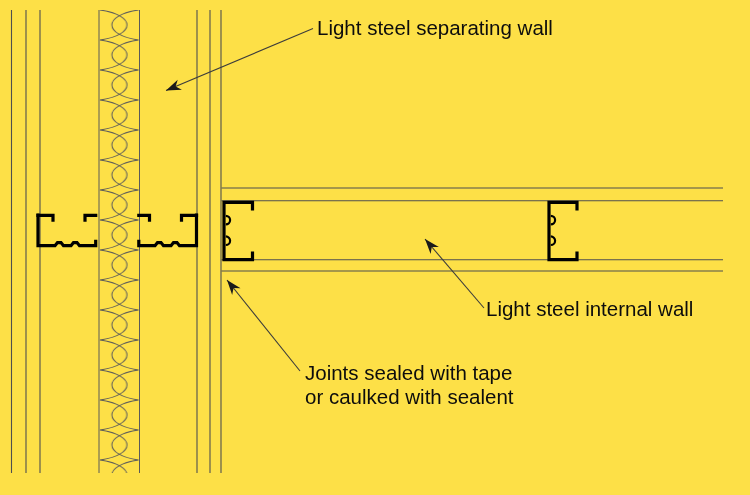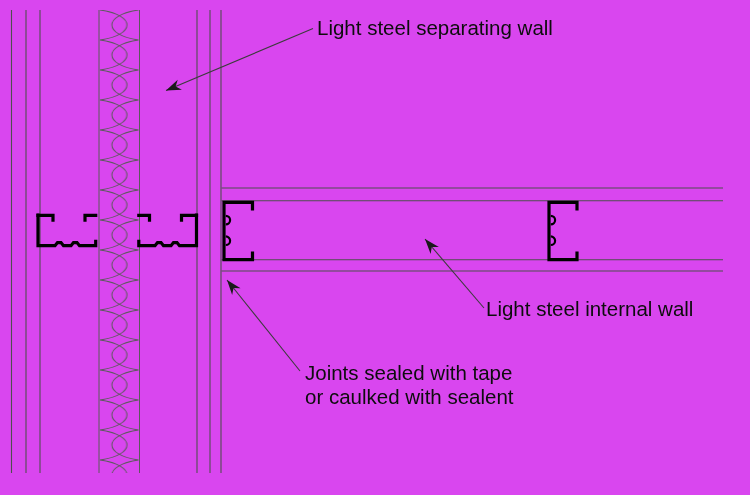--- a/index.html
+++ b/index.html
@@ -5,21 +5,21 @@
   html, body {
     margin: 0;
     padding: 0;
     background: #ffffff;
     font-family: "Liberation Sans", "DejaVu Sans", sans-serif;
   }
   .stage {
     position: relative;
     width: 750px;
     height: 495px;
-    background: #d946ef;
+    background: #fde047;
     overflow: hidden;
   }
   svg { display: block; }
   .thin  { stroke: #4f4f4f; stroke-width: 1.1; fill: none; }
   .thin2 { stroke: #5a5a5a; stroke-width: 1.0; fill: none; }
   .steel { stroke: #000000; stroke-width: 3.2; fill: none; stroke-linejoin: miter; }
   .bump  { stroke: #000000; stroke-width: 2.2; fill: none; }
   .leader{ stroke: #3c3c3c; stroke-width: 1.1; fill: none; }
   .lbl   { font-family: "Liberation Sans", "DejaVu Sans", sans-serif;
            font-size: 20.5px; fill: #0d0d0d; }

